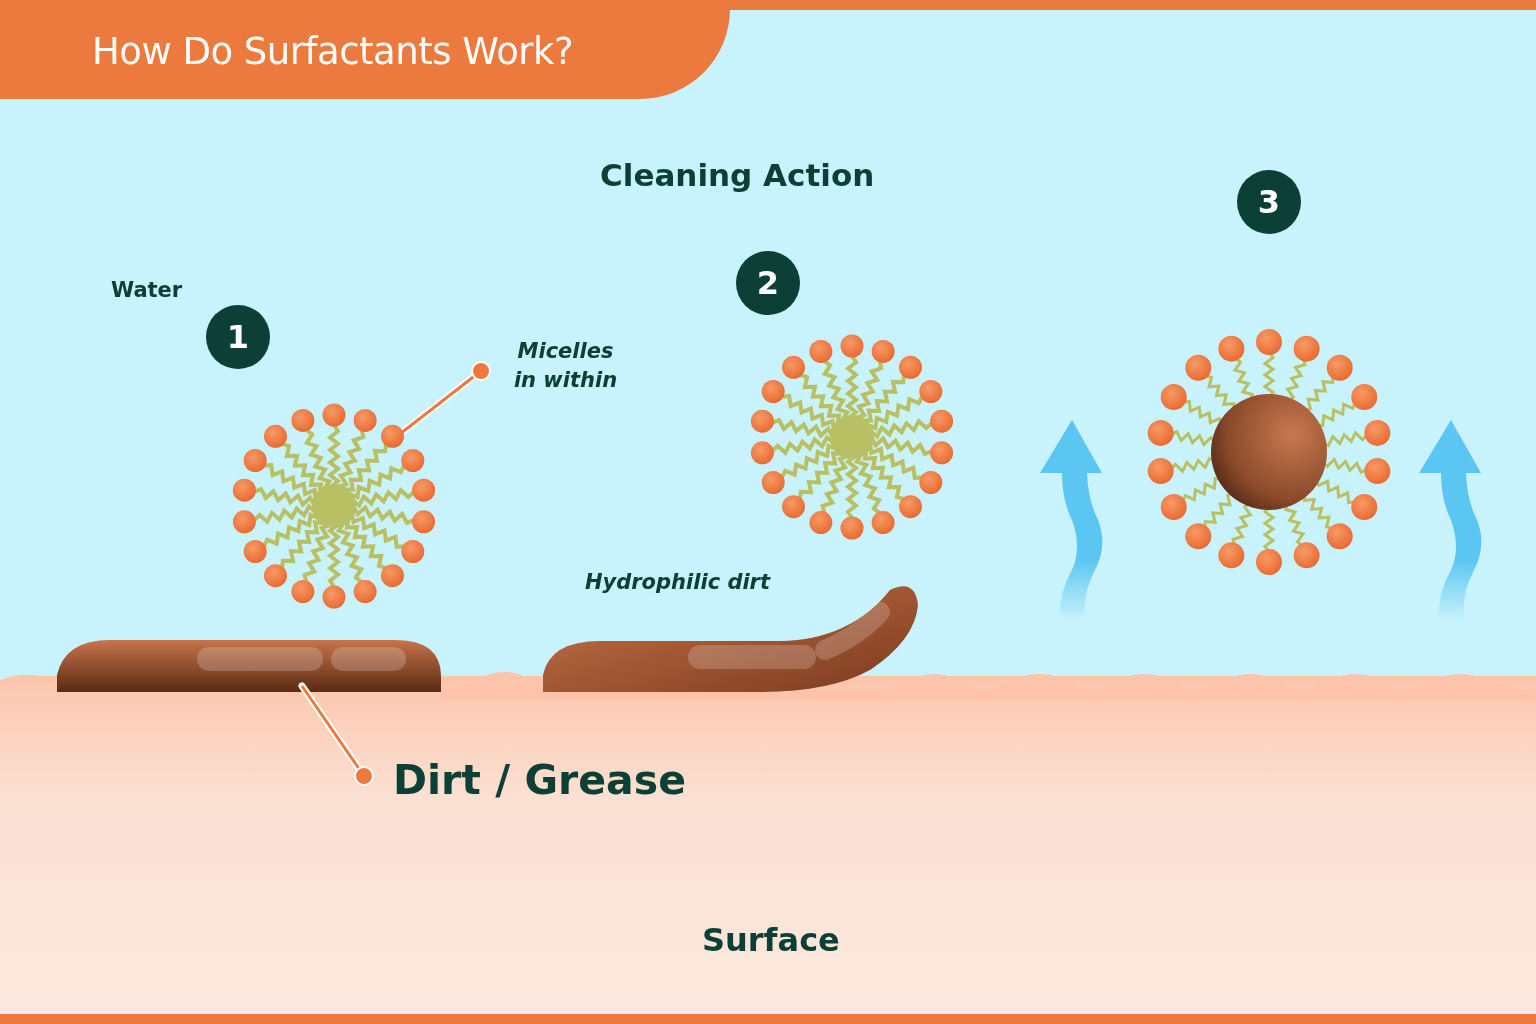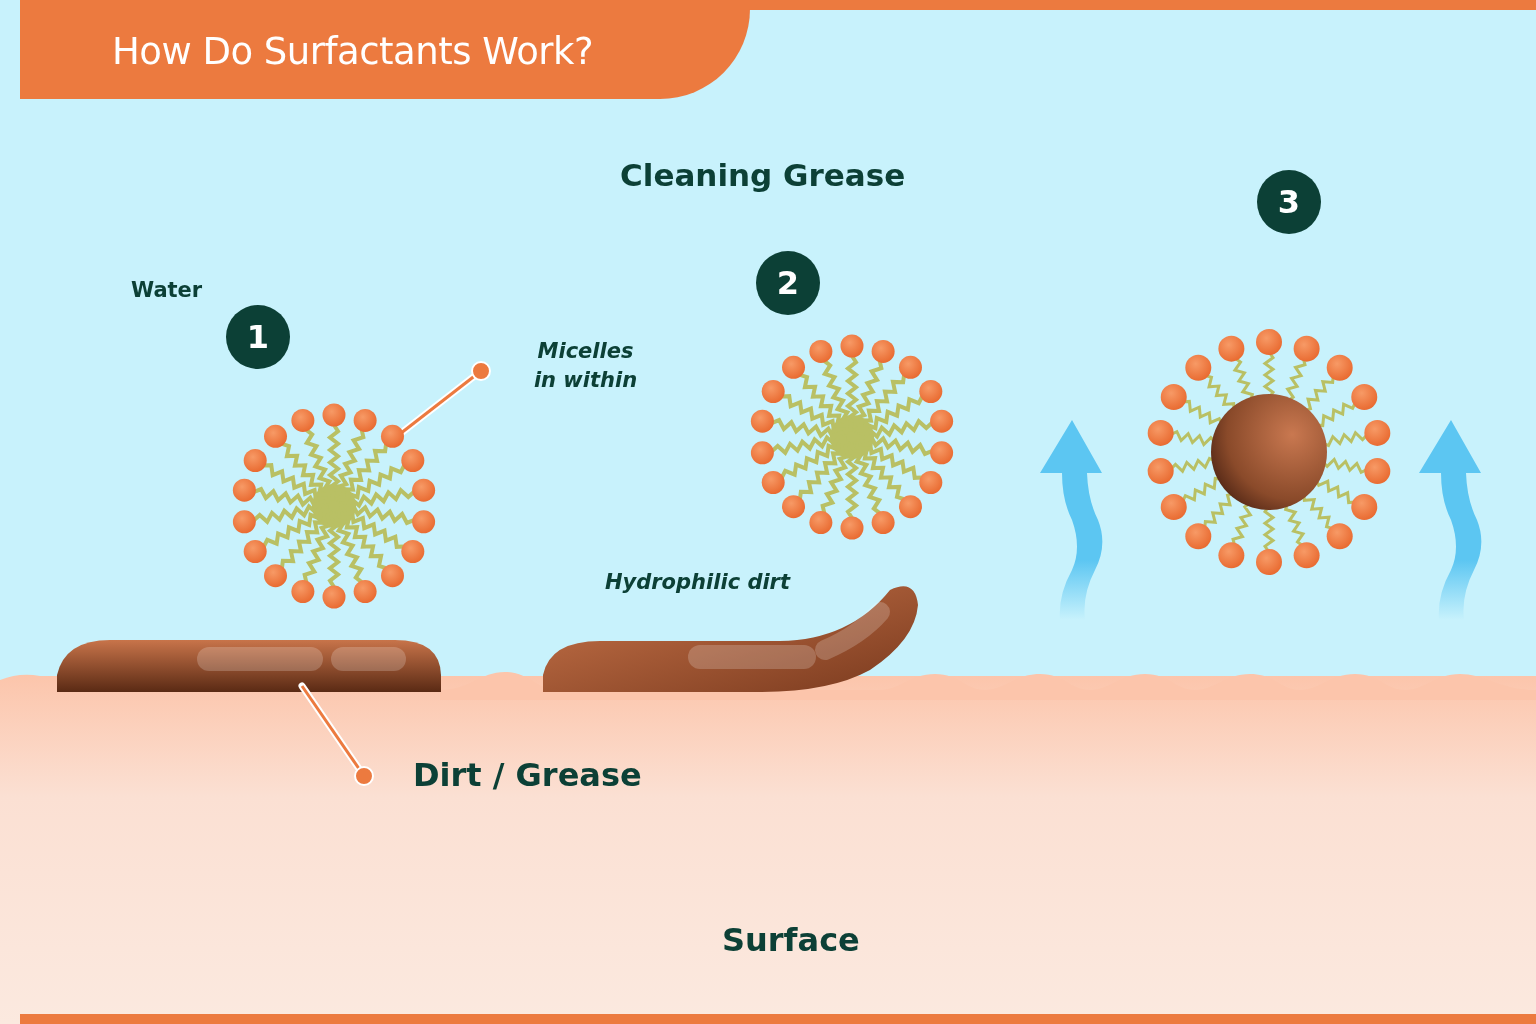--- a/index.html
+++ b/index.html
@@ -1,17 +1,17 @@
 <!DOCTYPE html>
 <html><head>
 <meta charset="utf-8">
 <style>
   html,body{margin:0;padding:0;}
   body{width:1536px;height:1024px;position:relative;overflow:hidden;background:#c8f2fc;font-family:"Liberation Sans",sans-serif;}
-  .abs{position:absolute;margin-left:20px;}
+  .abs{position:absolute;}
   .title-band{left:0;top:0;width:730px;height:99px;background:#ec7a3f;border-bottom-right-radius:90px;}
   .top-strip{left:0;top:0;width:1536px;height:10px;background:#ec7a3f;}
   .page-title{left:92px;top:30px;font-size:37px;color:#fff;font-family:"DejaVu Sans",sans-serif;font-weight:normal;letter-spacing:-0.5px;}
   .lbl{color:#0c4036;font-weight:bold;font-family:"DejaVu Sans",sans-serif;}
   .heading{left:600px;top:157px;font-size:31px;}
   .badge{width:64px;height:64px;border-radius:50%;background:#0c4036;color:#fff;font-weight:bold;font-size:32px;display:flex;align-items:center;justify-content:center;font-family:"DejaVu Sans",sans-serif;}
   .small{font-size:21px;line-height:29px;text-align:center;font-style:italic;}
   .surface-bottom{left:0;top:1014px;width:1536px;height:10px;background:#ec7a3f;}
   svg{position:absolute;left:0;top:0;}
 </style>
@@ -196,33 +196,33 @@
       <path d="M1250.530912260414,401.25659847756094 L1252.3230669194352,394.4852853347393 L1242.838910129025,391.81821391182564 L1248.38983527119,383.67882019570135 L1238.9056784807797,381.0117487727877 L1244.4566036229446,372.87235505666337 L1234.9724468325346,370.2052836337498 L1240.5233719746993,362.06588991762544 L1234.797985667433,358.0307379214091" stroke="#b9c064" stroke-width="3" fill="none"></path>
       <circle cx="1231.3777842341765" cy="348.6338117135501" r="13" fill="url(#headGrad)"></circle>
       <circle cx="1269" cy="452" r="58" fill="url(#ballGrad)"></circle>
     </g>
 </svg>
 
 <div class="abs top-strip"></div>
 <div class="abs title-band"></div>
 <div class="abs page-title">How Do Surfactants Work?</div>
 
-<div class="abs lbl heading">Cleaning Grease</div>
+<div class="abs lbl heading">Cleaning Action</div>
 <div class="abs lbl" style="left:111px;top:278px;font-size:21px;">Water</div>
 
 <div class="abs badge" style="left:206px;top:305px;">1</div>
 <div class="abs badge" style="left:736px;top:251px;">2</div>
 <div class="abs badge" style="left:1237px;top:170px;">3</div>
 
 <div class="abs lbl small" style="left:508px;top:337px;width:115px;">
   <div>Micelles</div>
   <div>in within</div>
 </div>
 
-<div class="abs lbl" style="left:393px;top:756px;font-size:32px;">Dirt / Grease</div>
+<div class="abs lbl" style="left:393px;top:756px;font-size:41px;">Dirt / Grease</div>
 
 <div class="abs lbl small" style="left:560px;top:568px;width:235px;">
   <div>Hydrophilic dirt</div>
 </div>
 
 <div class="abs lbl small" style="left:1129px;top:606px;width:280px;">
 </div>
 
 <div class="abs lbl" style="left:702px;top:921px;font-size:32px;">Surface</div>
 <div class="abs surface-bottom"></div>

